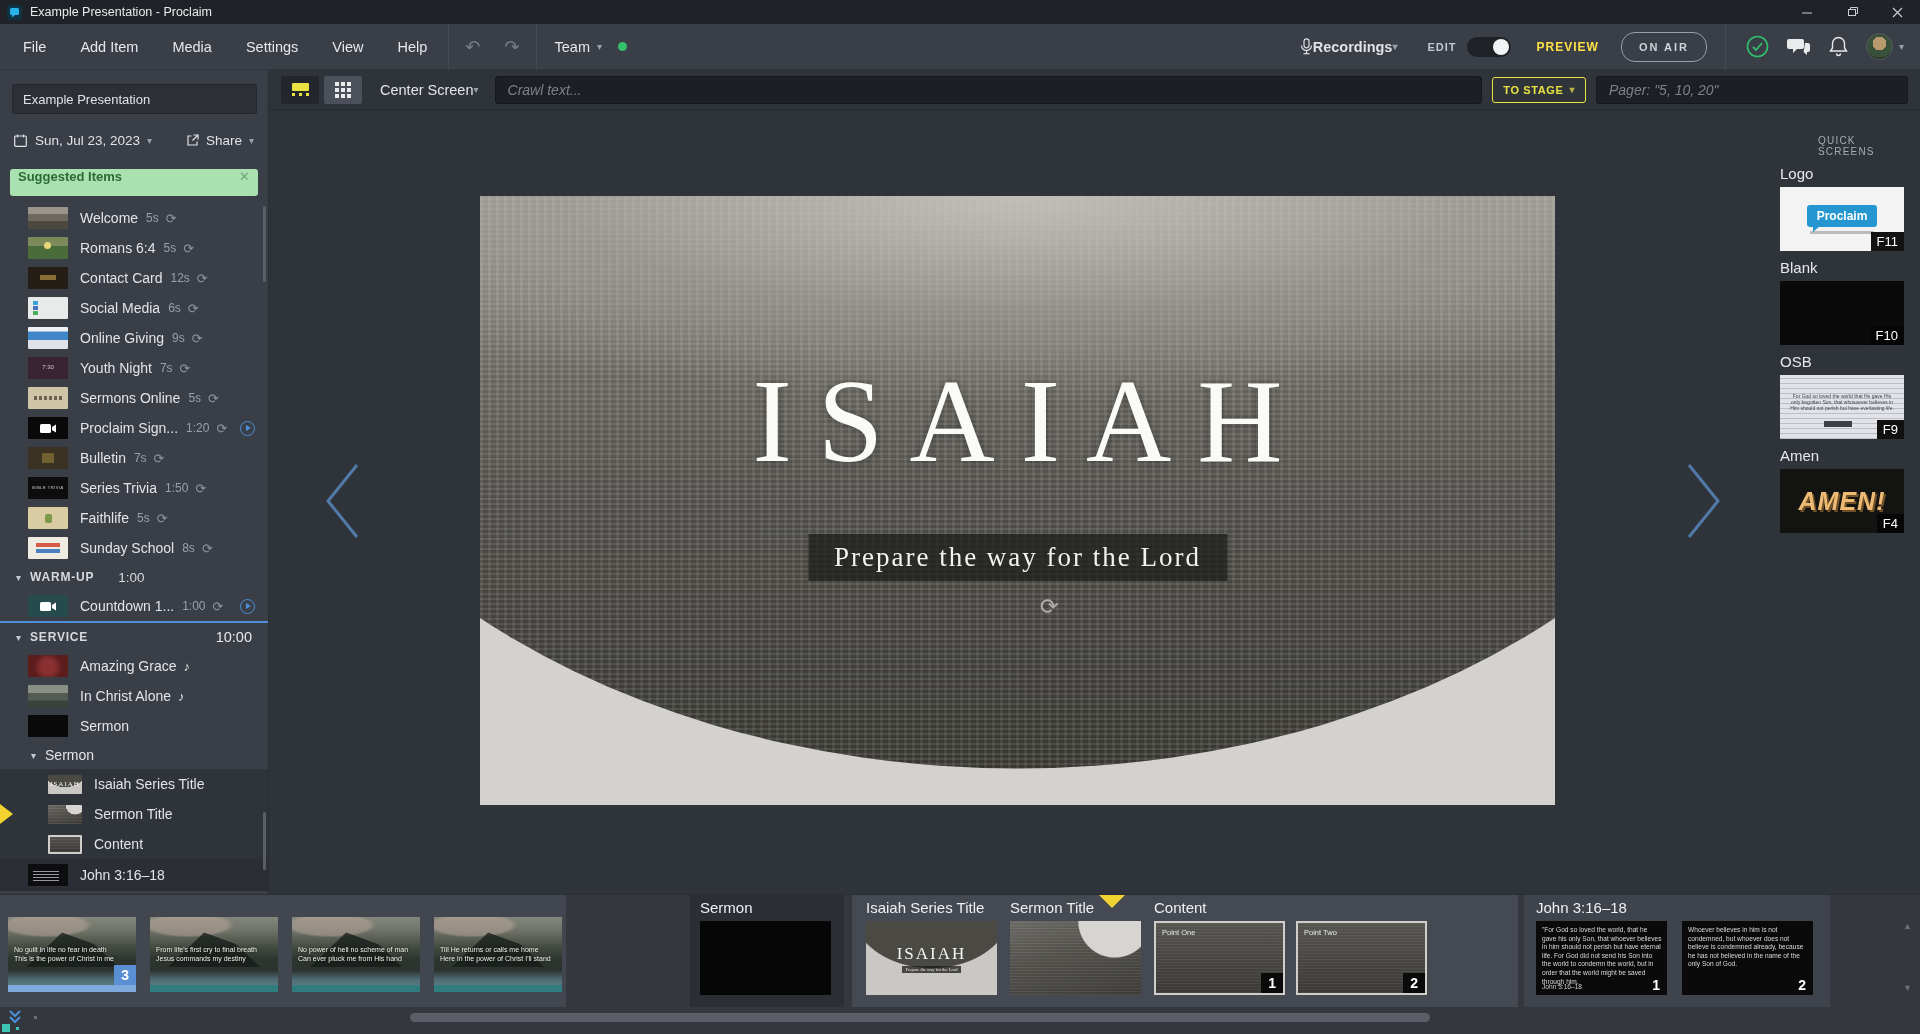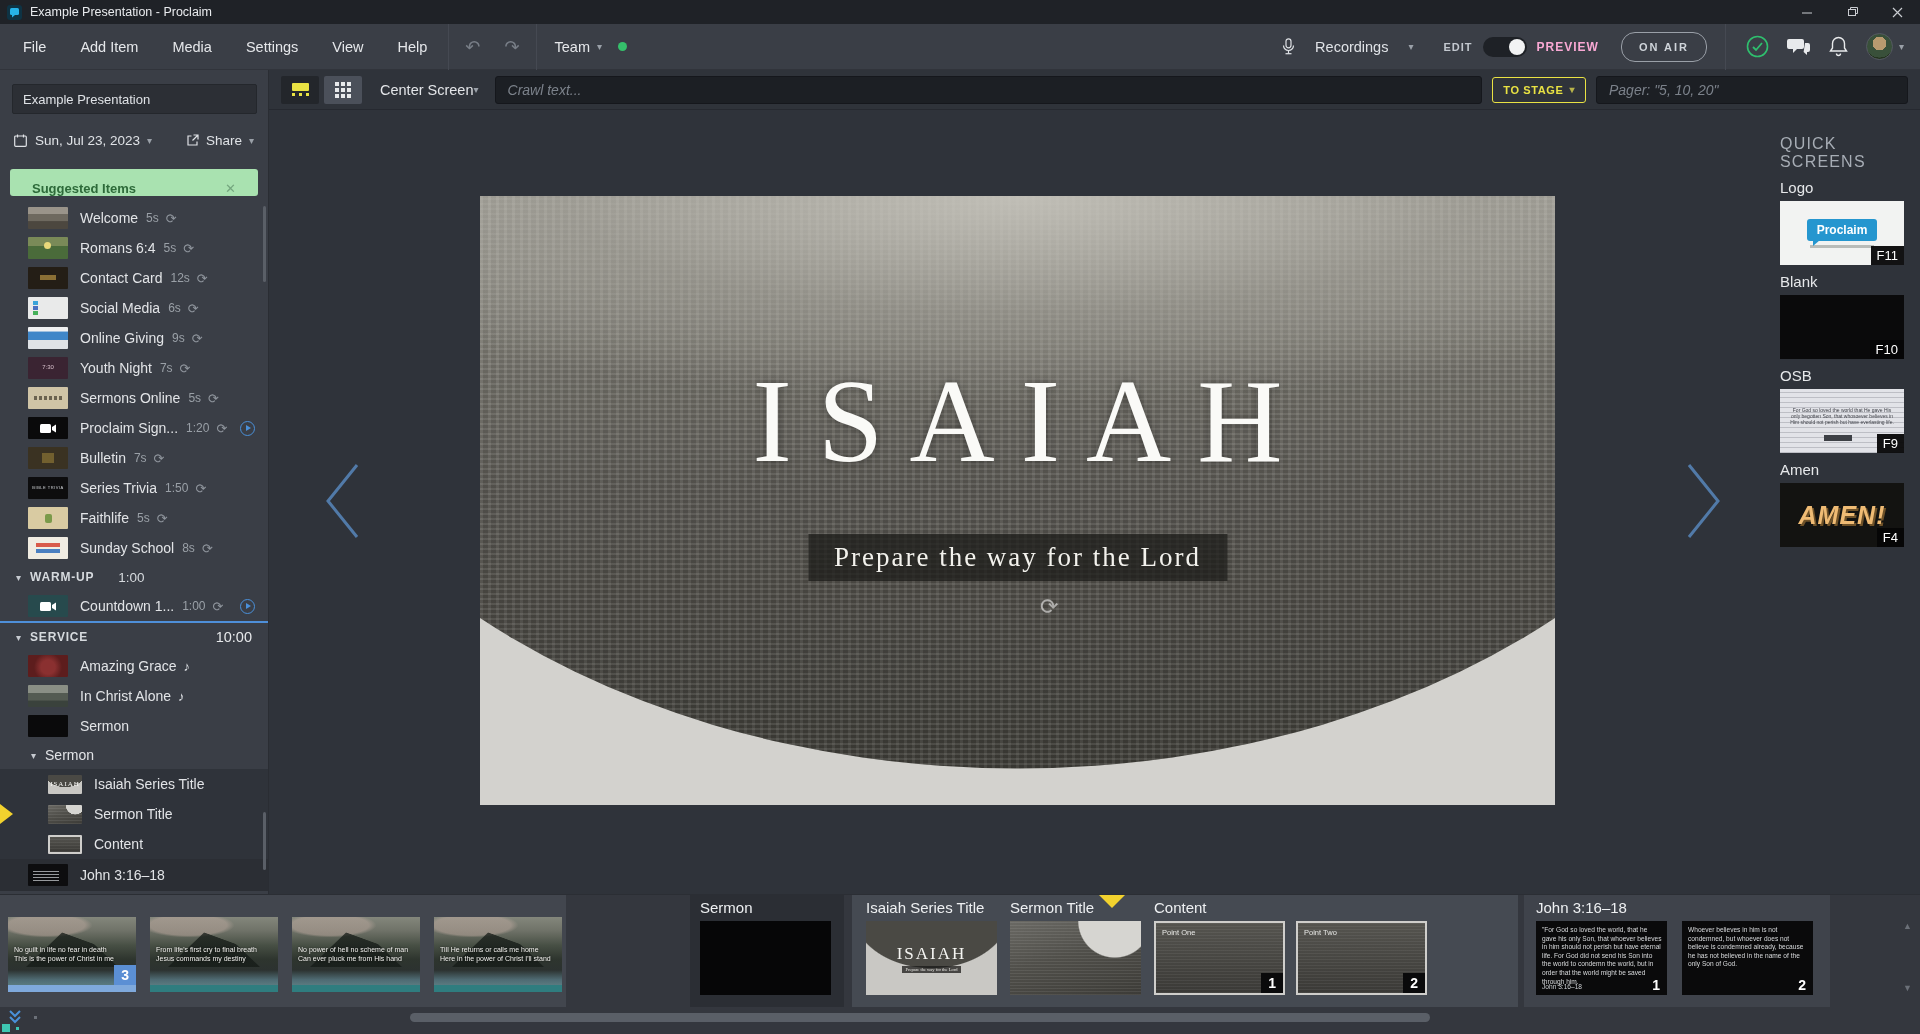--- a/index.html
+++ b/index.html
@@ -17,40 +17,40 @@
 
   
   .menubar { height:46px; display:flex; align-items:center; background:#3a3e46; padding:0 16px 0 6px; border-bottom:1px solid #31343b; }
   .menu-item { padding:0 17px; font-size:14.5px; color:#e5e7ea; line-height:46px; cursor:default; }
   .msep { width:1px; height:46px; background:#454952; margin:0 4px; }
   .undo-redo { font-size:18px; color:#787e87; padding:0 12px; }
   .team { margin-left:14px; font-size:14.5px; color:#e5e7ea; display:flex; align-items:center; gap:7px; }
   .caret { font-size:10px; color:#9aa0a8; }
   .green-dot { width:9px; height:9px; border-radius:50%; background:#35c06b; margin-left:16px; }
   .menu-right { margin-left:auto; display:flex; align-items:center; }
-  .recordings { display:flex; align-items:center; gap:20px; font-size:14.5px; color:#dfe2e6; margin-right:30px; }
+  .recordings { display:flex; align-items:center; gap:0; font-size:14.5px; color:#dfe2e6; margin-right:30px;font-weight:bold; }
   .edit-label { font-size:11px; font-weight:bold; letter-spacing:1px; color:#c3c8cf; }
   .toggle { width:44px; height:20px; border-radius:10px; background:#1e2126; margin:0 10px; position:relative; }
   .toggle .knob { position:absolute; right:2px; top:2px; width:16px; height:16px; border-radius:50%; background:#f2f3f4; }
-  .preview-label { font-size:12px; font-weight:bold; letter-spacing:1px; color:#f9a8d4; }
+  .preview-label { font-size:12px; font-weight:bold; letter-spacing:1px; color:#fde047;margin-left:16px; }
   .onair { margin-left:22px; border:1.5px solid #9aa0a8; border-radius:14px; padding:8px 17px; font-size:11px; font-weight:bold; letter-spacing:2px; color:#cfd4da; background:transparent; }
   .mi-icons { display:flex; align-items:center; gap:18px; margin-left:16px; }
   .avatar { width:27px; height:27px; border-radius:50%; background:radial-gradient(circle at 50% 38%, #b99a6f 0 34%, #39503a 35% 70%, #24331f 71%); border:1px solid #555a62; }
 
   
   .app-row { display:flex; height:824px; }
   .sidebar { width:269px; background:#3a3e46; border-right:1px solid #2a2d33; position:relative; }
   .main { flex:1; background:#2f333a; position:relative; }
 
   
   .pres-name { display:block; margin:14px 12px 14px; width:245px; height:30px; background:#2c2f35; border:1px solid #24272c; border-radius:2px; color:#dfe2e6; font-size:13px; padding:0 10px; font-family:"Liberation Sans",sans-serif; }
   .date-row { margin:12px 14px 0; height:24px; display:flex; align-items:center; font-size:13.5px; color:#dfe2e6; }
   .date-row .ic { margin-right:8px; display:flex; }
   .share-grp { margin-left:auto; display:flex; align-items:center; gap:7px; }
-  .banner { margin:17px 10px 0; height:27px; background:#a9e2b0; border-radius:3px; display:flex; align-items:flex-end; padding:0 22px; }
+  .banner { margin:17px 10px 0; height:27px; background:#a9e2b0; border-radius:3px; display:flex; align-items:flex-start; padding:0 8px; }
   .banner .btxt { color:#2d6a39; font-size:13px; font-weight:bold; }
   .banner .bx { margin-left:auto; color:#74a67e; font-size:13px; }
   .slist { margin-top:7px; }
   .srow { height:30px; display:flex; align-items:center; padding-left:28px; }
   .thumb { width:40px; height:22px; border-radius:1px; margin-right:12px; flex:none; display:flex; align-items:center; justify-content:center; }
   .lbl { font-size:14px; color:#e2e4e7; white-space:nowrap; }
   .dur { font-size:12px; color:#9aa0a7; margin-left:8px; }
   .loop { font-size:13px; color:#8f959d; margin-left:7px; line-height:1; }
   .note { font-size:13px; color:#dfe2e6; margin-left:7px; }
   .playb { width:15px; height:15px; border:1.5px solid #4a90d9; border-radius:50%; margin-left:auto; margin-right:13px; display:flex; align-items:center; justify-content:center; flex:none; }
@@ -133,21 +133,21 @@
   .blob.l { left:34px; bottom:0; width:90px; height:120px; clip-path:polygon(45% 0,70% 35%,100% 100%,0 100%,20% 40%); opacity:.85; }
   .blob.r { right:20px; bottom:8px; width:150px; height:115px; clip-path:polygon(50% 0,80% 25%,100% 60%,90% 100%,10% 100%,0 55%,22% 22%); opacity:.85; }
   .slide-title { position:absolute; left:0; right:0; top:158px; text-align:center; font-family:"Liberation Serif",serif; font-size:118px; letter-spacing:26px; color:#fafaf7; text-shadow:0 0 8px rgba(0,0,0,.35); text-indent:26px; }
   .slide-sub { position:absolute; left:50%; transform:translateX(-50%); top:338px; background:rgba(26,26,24,.72); padding:8px 26px; font-family:"Liberation Serif",serif; font-size:27px; letter-spacing:2px; color:#f3f2ed; white-space:nowrap; }
   .slide-loop { position:absolute; left:560px; top:398px; font-size:22px; color:rgba(255,255,255,.55); }
   .chev { position:absolute; top:352px; width:40px; height:78px; }
   .chev.left { left:54px; } .chev.right { left:1414px; }
 
   
   .qs { position:absolute; right:10px; top:25px; width:130px; }
-  .qs-head { font-size:16px; letter-spacing:1.2px; color:#a7adb5; margin-bottom:6px; }
+  .qs-head { font-size:10px; letter-spacing:1.2px; color:#a7adb5; margin-bottom:6px;margin-left:38px; }
   .qs-label { font-size:15px; color:#e6e8ea; margin:8px 0 5px; }
   .qs-thumb { width:124px; height:64px; position:relative; overflow:hidden; }
   .fkey { position:absolute; right:0; bottom:0; background:rgba(5,5,6,.95); color:#fff; font-size:13px; padding:2px 6px; }
   .qt-logo { background:#f2f3f2; display:flex; flex-direction:column; align-items:center; justify-content:center; gap:4px; }
   .logo-bubble { background:#2596cf; color:#fff; font-size:12px; font-weight:bold; padding:4px 10px; border-radius:3px; position:relative; }
   .logo-bubble::after { content:""; position:absolute; left:6px; bottom:-5px; border-top:6px solid #2596cf; border-right:7px solid transparent; }
   .logo-tag { width:64px; height:3px; background:#b9bcb9; }
   .qt-blank { background:#0a0a0b; }
   .qt-osb { background:#e2e3e8; }
   .osb-lines { position:absolute; inset:0; background:repeating-linear-gradient(0deg, rgba(120,122,132,.35) 0 1px, transparent 1px 5px); }

